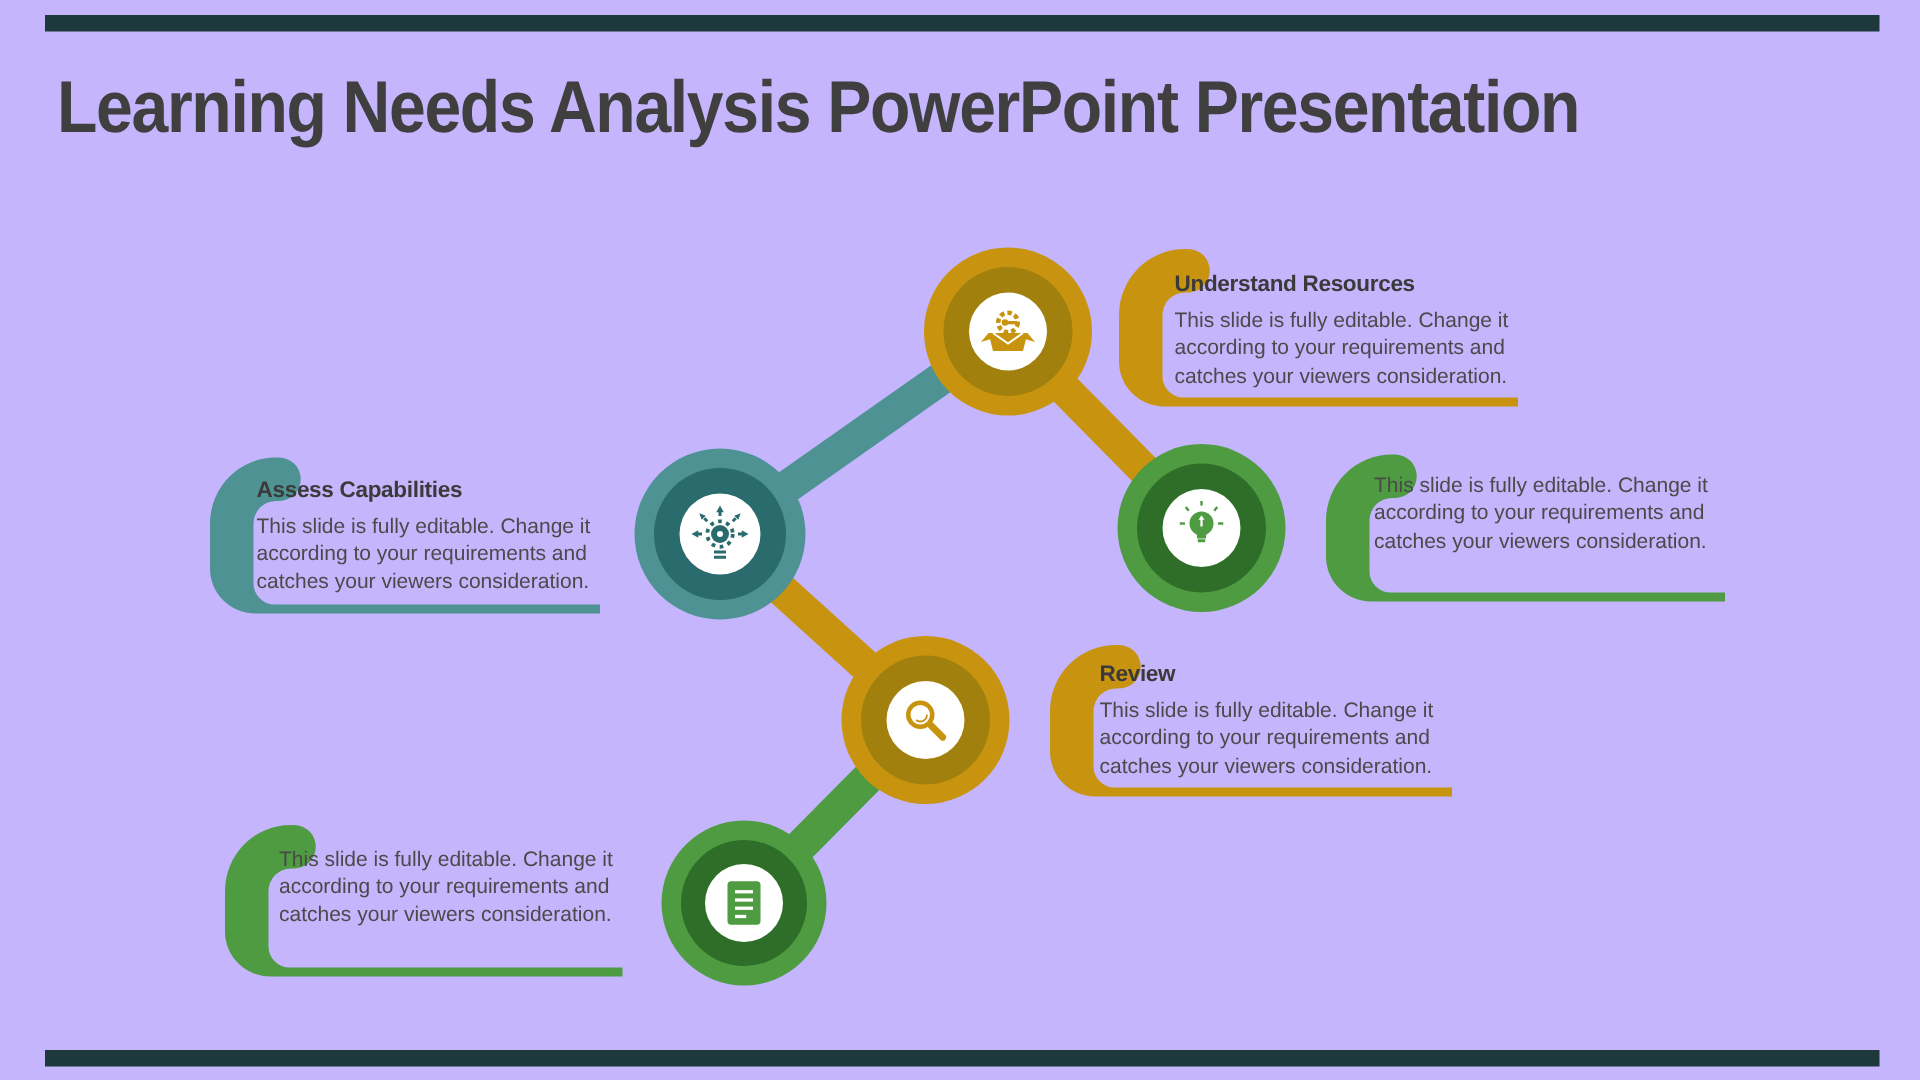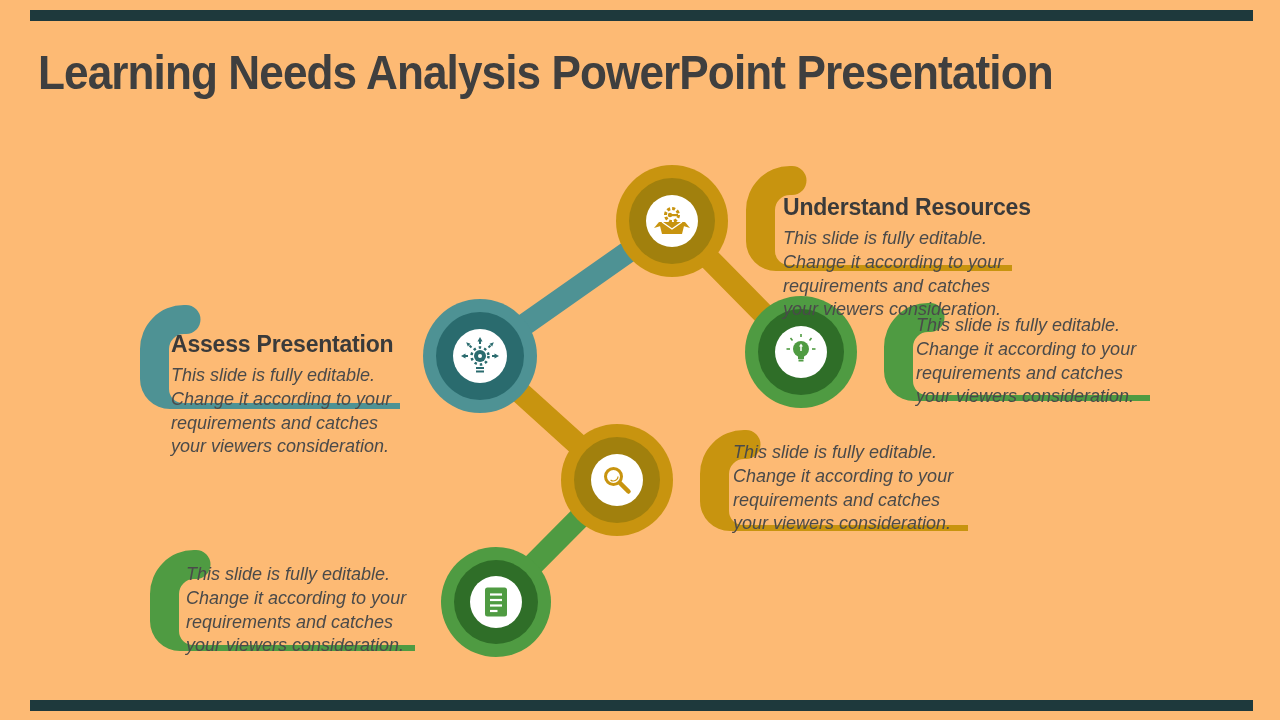--- a/index.html
+++ b/index.html
@@ -1,35 +1,35 @@
 <!DOCTYPE html>
 <html><head>
 <meta charset="utf-8">
 <style>
   html,body{margin:0;padding:0;background:#888;}
   .slide{
-    position:relative;width:1280px;height:720px;background:#fdba74;
+    position:relative;width:1280px;height:720px;background:#c4b5fd;
     overflow:hidden;font-family:"Liberation Sans",sans-serif;
   }
   .accent-bar{position:absolute;left:30px;width:1223px;height:11px;background:#1E393C;}
   .accent-bar.top{top:10px;}
   .accent-bar.bottom{top:700px;}
   .slide-title{
     position:absolute;left:38px;top:44px;margin:0;
     font-size:49px;font-weight:bold;color:#3F3F3F;letter-spacing:-1px;
     white-space:nowrap;transform:scaleX(0.9);transform-origin:left top;
   }
   .diagram{position:absolute;left:0;top:0;}
   .card{position:absolute;}
   .card-title{
-    font-size:23px;font-weight:bold;color:#3A3A3A;margin:13px 0 6px 0;
+    font-size:15px;font-weight:bold;color:#3A3A3A;margin:0 0 6px 0;
     letter-spacing:-0.2px;white-space:nowrap;
   }
   .card-body{
-    font-size:18px;font-style:italic;color:#4A4A4A;line-height:1.32;margin:0;
+    font-size:14px;color:#4A4A4A;line-height:1.32;margin:0;
   }
   .card.understand{left:783px;top:181px;width:232px;}
   .card.assess{left:171px;top:318px;width:230px;}
   .card.design{left:916px;top:314px;width:235px;}
   .card.review{left:733px;top:441px;width:235px;}
   .card.establish{left:186px;top:563px;width:230px;}
 </style>
 </head>
 <body>
 
@@ -152,29 +152,30 @@
       </g>
     </g>
   </svg>
 
   <div class="card understand">
     <div class="card-title">Understand Resources</div>
     <div class="card-body">This slide is fully editable. Change it according to your requirements and catches your viewers consideration.</div>
   </div>
 
   <div class="card assess">
-    <div class="card-title">Assess Presentation</div>
+    <div class="card-title">Assess Capabilities</div>
     <div class="card-body">This slide is fully editable. Change it according to your requirements and catches your viewers consideration.</div>
   </div>
 
   <div class="card design">
     <div class="card-body">This slide is fully editable. Change it according to your requirements and catches your viewers consideration.</div>
   </div>
 
   <div class="card review">
+    <div class="card-title">Review</div>
     <div class="card-body">This slide is fully editable. Change it according to your requirements and catches your viewers consideration.</div>
   </div>
 
   <div class="card establish">
     <div class="card-body">This slide is fully editable. Change it according to your requirements and catches your viewers consideration.</div>
   </div>
 
 </div>
 
 </body></html>

